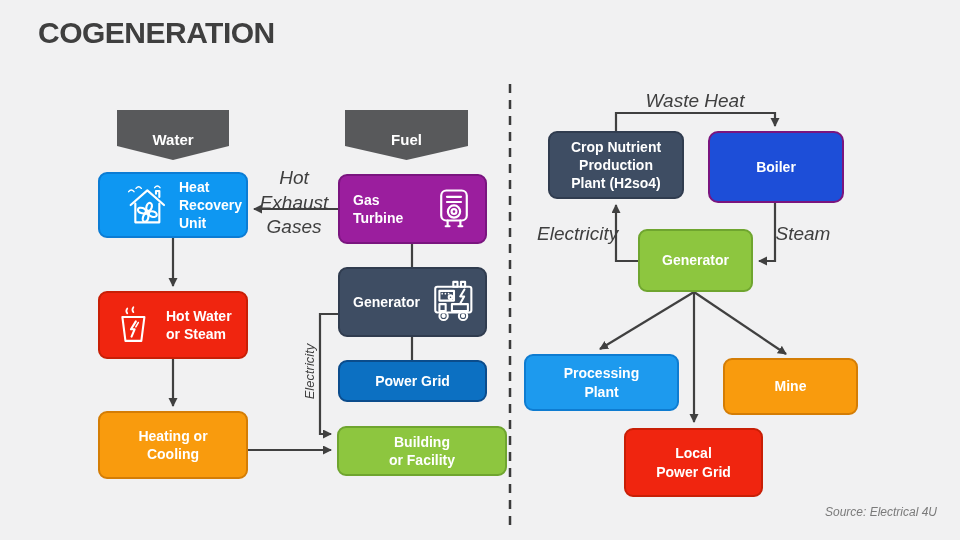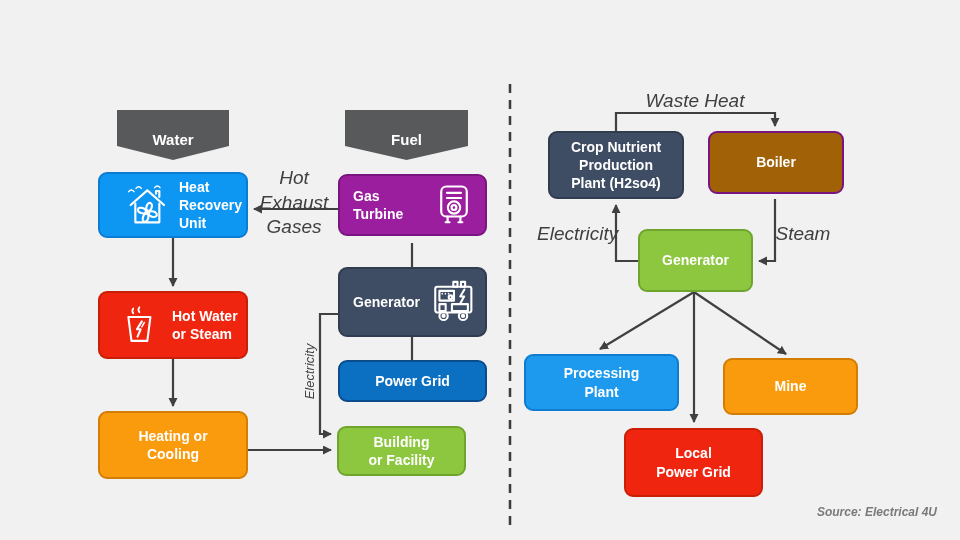--- a/index.html
+++ b/index.html
@@ -31,30 +31,31 @@
   .node svg{display:block;}
   .flabel{
     position:absolute;font-style:italic;font-size:19px;color:#3F3F3F;
     text-align:center;line-height:1.3;white-space:pre-line;
   }
   .vlabel{
     position:absolute;font-style:italic;font-size:13px;color:#3F3F3F;
     text-align:center;transform:rotate(-90deg);white-space:nowrap;
   }
   .source{
-    position:absolute;right:23px;top:505px;font-size:12px;font-weight:bold;
+    position:absolute;right:23px;top:505px;font-size:12px;font-weight:normal;
     font-style:italic;color:#7A7A7A;
   }
   .connectors{position:absolute;left:0;top:0;pointer-events:none;}
 </style>
 </head>
 <body>
 
 <div class="slide" style="background-color: rgb(241, 241, 242);">
 
+  <div class="title" style="color: rgb(63, 63, 63);">COGENERATION</div>
 
   <svg class="connectors" width="960" height="540" viewBox="0 0 960 540">
     <defs>
       <marker id="arr" markerWidth="10" markerHeight="10" refX="8" refY="4.5" orient="auto" markerUnits="userSpaceOnUse">
         <path d="M0,0 L9,4.5 L0,9 Z" fill="#404040"></path>
       </marker>
     </defs>
     <g stroke="#404040" stroke-width="2.2" fill="none">
 
       <path d="M173,238 V286" marker-end="url(#arr)"></path>
@@ -98,36 +99,36 @@
         <ellipse cx="21.8" cy="23.5" rx="3.1" ry="2" transform="rotate(18 17.5 23.5)"></ellipse>
         <ellipse cx="17.5" cy="27.8" rx="2" ry="3.1" transform="rotate(18 17.5 23.5)"></ellipse>
         <ellipse cx="13.2" cy="23.5" rx="3.1" ry="2" transform="rotate(18 17.5 23.5)"></ellipse>
       </svg>
     </span>
     <span class="lbl">Heat
 Recovery
 Unit</span>
   </div>
 
-  <div class="node left-align" style="left: 338px; top: 174px; width: 149px; height: 62px; padding: 0px 8px 0px 13px; justify-content: space-between; background-color: rgb(155, 30, 158); border-color: rgb(122, 21, 127);">
+  <div class="node left-align" style="left: 338px; top: 174px; width: 149px; height: 70px; padding: 0px 8px 0px 13px; justify-content: space-between; background-color: rgb(155, 30, 158); border-color: rgb(122, 21, 127);">
     <span class="lbl">Gas Turbine</span>
     <span class="icon">
       <svg width="46" height="46" viewBox="0 0 36 36" stroke="#fff" fill="none" stroke-width="1.7" stroke-linecap="round" stroke-linejoin="round">
         <rect x="8" y="3.5" width="20" height="23.5" rx="4"></rect>
         <line x1="12.5" y1="8.5" x2="23.5" y2="8.5"></line>
         <line x1="12.5" y1="12.5" x2="23.5" y2="12.5"></line>
         <circle cx="18" cy="20" r="4.8"></circle>
         <circle cx="18" cy="20" r="1.9"></circle>
         <path d="M13 27 V31.5 M11.5 31.5 H14.5"></path>
         <path d="M23 27 V31.5 M21.5 31.5 H24.5"></path>
       </svg>
     </span>
   </div>
 
-  <div class="node left-align" style="left: 98px; top: 291px; width: 150px; height: 68px; padding: 0px 4px 0px 18px; gap: 10px; background-color: rgb(240, 37, 15); border-color: rgb(200, 31, 6);">
+  <div class="node left-align" style="left: 98px; top: 291px; width: 150px; height: 68px; padding: 0px 4px 0px 12px; gap: 10px; background-color: rgb(240, 37, 15); border-color: rgb(200, 31, 6);">
     <span class="icon">
       <svg width="44" height="44" viewBox="0 0 36 36" stroke="#fff" fill="none" stroke-width="1.7" stroke-linecap="round" stroke-linejoin="round">
         <path d="M12.5 4.5 q-1.6 2 0 4" stroke-width="1.4"></path>
         <path d="M17.5 3.5 q-1.6 2 0 4" stroke-width="1.4"></path>
         <path d="M8.5 11.5 H26.5 L24 31 H11 Z"></path>
         <path d="M19.5 15 L15.5 21.5 H18.5 L16 27.5"></path>
         <line x1="21.5" y1="16" x2="19.5" y2="19.5" stroke-width="1.3"></line>
       </svg>
     </span>
     <span class="lbl">Hot Water
@@ -159,36 +160,36 @@
 
   <div class="node" style="left: 338px; top: 360px; width: 149px; height: 42px; background-color: rgb(12, 112, 194); border-color: rgb(11, 76, 140);">
     <span class="lbl">Power Grid</span>
   </div>
 
   <div class="node" style="left: 98px; top: 411px; width: 150px; height: 68px; background-color: rgb(249, 155, 13); border-color: rgb(212, 125, 5);">
     <span class="lbl">Heating or
 Cooling</span>
   </div>
 
-  <div class="node" style="left: 337px; top: 426px; width: 129px; height: 50px; background-color: rgb(141, 198, 63); border-color: rgb(111, 165, 47);">
+  <div class="node" style="left: 337px; top: 426px; width: 170px; height: 50px; background-color: rgb(141, 198, 63); border-color: rgb(111, 165, 47);">
     <span class="lbl">Building
 or Facility</span>
   </div>
 
   <div class="flabel" style="left:249px;top:166px;width:90px;">Hot Exhaust
 Gases</div>
   <div class="vlabel" style="left:259px;top:364px;width:100px;">Electricity</div>
 
   <div class="node" style="left: 548px; top: 131px; width: 136px; height: 68px; background-color: rgb(62, 77, 99); border-color: rgb(48, 60, 79);">
     <span class="lbl">Crop Nutrient
 Production
 Plant (H2so4)</span>
   </div>
 
-  <div class="node" style="left: 708px; top: 131px; width: 136px; height: 63px; background-color: #a16207; border-color: rgb(122, 21, 127);">
+  <div class="node" style="left: 708px; top: 131px; width: 136px; height: 72px; background-color: #1d4ed8; border-color: rgb(122, 21, 127); border-radius: 10px;">
     <span class="lbl">Boiler</span>
   </div>
 
   <div class="node" style="left: 638px; top: 229px; width: 115px; height: 63px; background-color: rgb(141, 198, 63); border-color: rgb(111, 165, 47);">
     <span class="lbl">Generator</span>
   </div>
 
   <div class="node" style="left: 524px; top: 354px; width: 155px; height: 57px; background-color: rgb(29, 154, 238); border-color: rgb(14, 124, 209);">
     <span class="lbl">Processing
 Plant</span>

